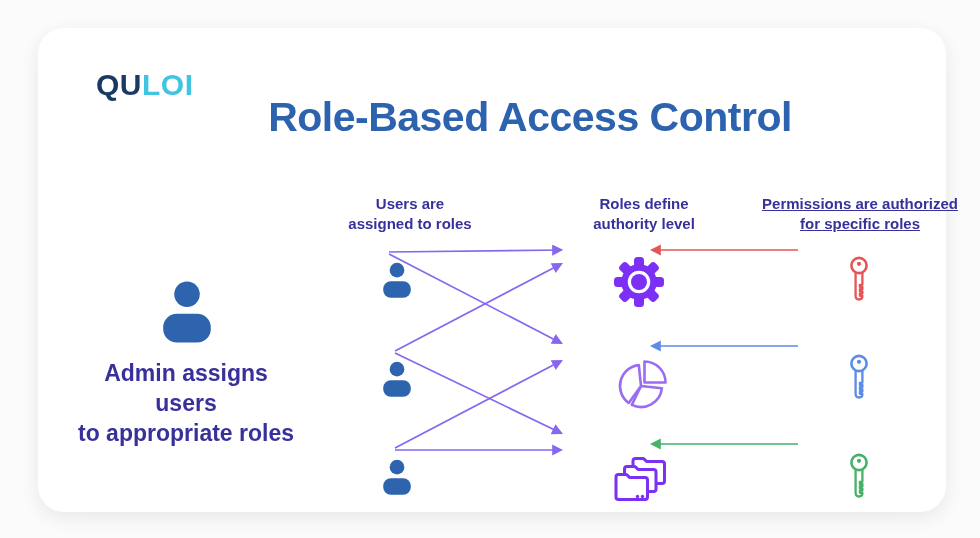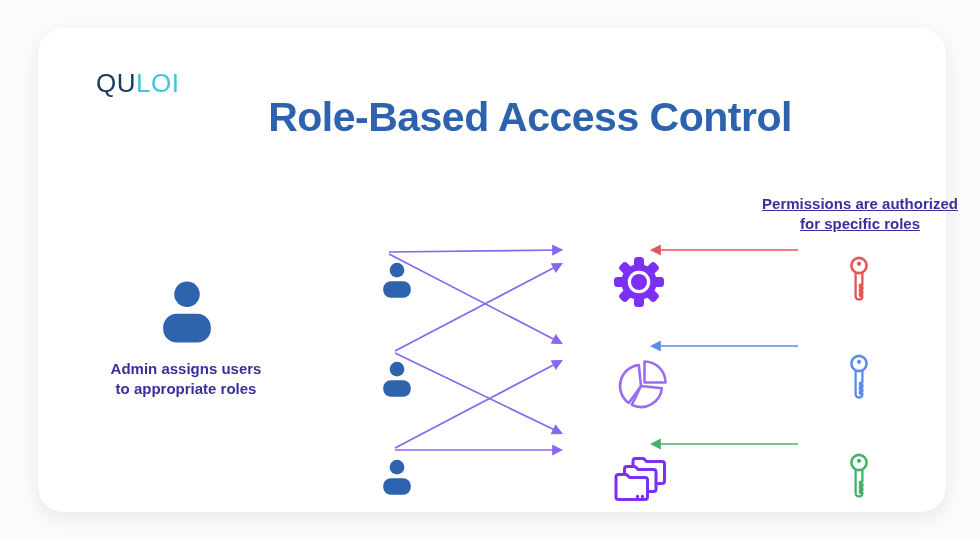--- a/index.html
+++ b/index.html
@@ -9,40 +9,40 @@
     font-family:"Liberation Sans","DejaVu Sans",sans-serif;
   }
   .page{position:absolute;inset:0;}
   .card{
     position:absolute;left:38px;top:28px;width:908px;height:484px;
     background:var(--c-card,#ffffff);border-radius:26px;
     box-shadow:0 6px 20px rgba(0,0,0,0.08);
   }
   .logo{
     position:absolute;left:58px;top:42px;
-    font-size:26px;font-weight:400;letter-spacing:0.5px;line-height:1;
+    font-size:30px;font-weight:700;letter-spacing:0.5px;line-height:1;
   }
   .logo .p1{color:var(--c-logo1,#1a3a63);}
   .logo .p2{color:var(--c-logo2,#41c4e1);}
   .title{
     position:absolute;left:38px;top:66px;width:908px;margin:0;
     text-align:center;font-size:41px;font-weight:800;letter-spacing:-0.5px;
     color:var(--c-title,#2d62ae);
   }
   .col-label{
     position:absolute;top:166px;text-align:center;
     font-size:15px;font-weight:700;line-height:1.35;
     color:var(--c-label,#38309b);white-space:pre-line;
   }
   #lbl-users{left:272px;width:200px;}
   #lbl-roles{left:506px;width:200px;}
   #lbl-perms{left:702px;width:240px;text-decoration:underline;}
   .admin-label{
     position:absolute;left:38px;top:331px;width:220px;text-align:center;
-    font-size:15px;font-weight:700;line-height:1.3;
+    font-size:23px;font-weight:700;line-height:1.3;
     color:var(--c-label,#38309b);white-space:pre-line;
   }
   .abs{position:absolute;z-index:2;}
   svg{display:block;}
   .person-fill{fill:var(--c-person,#2e63ad);}
   .connectors{position:absolute;inset:0;z-index:1;pointer-events:none;}
   .gear-tooth,.gear-dot{fill:var(--c-role,#7c2ff5);}
   .gear-ring{fill:#fff;stroke:var(--c-role,#7c2ff5);stroke-width:6.5;}
   .pie-slice{fill:#fff;stroke:var(--c-pie,#9b6cf3);stroke-width:2.6;stroke-linejoin:round;}
   .folder-shape{fill:#fff;stroke:var(--c-role,#7c2ff5);stroke-width:3;stroke-linejoin:round;}
@@ -58,20 +58,24 @@
 </head>
 <body>
 
 <div class="page">
   <div class="card">
 
     <div class="logo"><span class="p1">QU</span><span class="p2">LOI</span></div>
 
     <h1 class="title">Role-Based Access Control</h1>
 
+    <div class="col-label" id="lbl-users">Users are
+assigned to roles</div>
+    <div class="col-label" id="lbl-roles">Roles define
+authority level</div>
     <div class="col-label" id="lbl-perms">Permissions are authorized
 for specific roles</div>
 
     <svg class="abs" style="left:115px;top:246px;" width="68" height="76" viewBox="0 0 24 26">
       <circle class="person-fill" cx="12" cy="6.7" r="4.5"></circle>
       <rect class="person-fill" x="3.6" y="13.6" width="16.8" height="10.2" rx="4.8"></rect>
     </svg>
     <div class="admin-label">Admin assigns users
 to appropriate roles</div>
 

